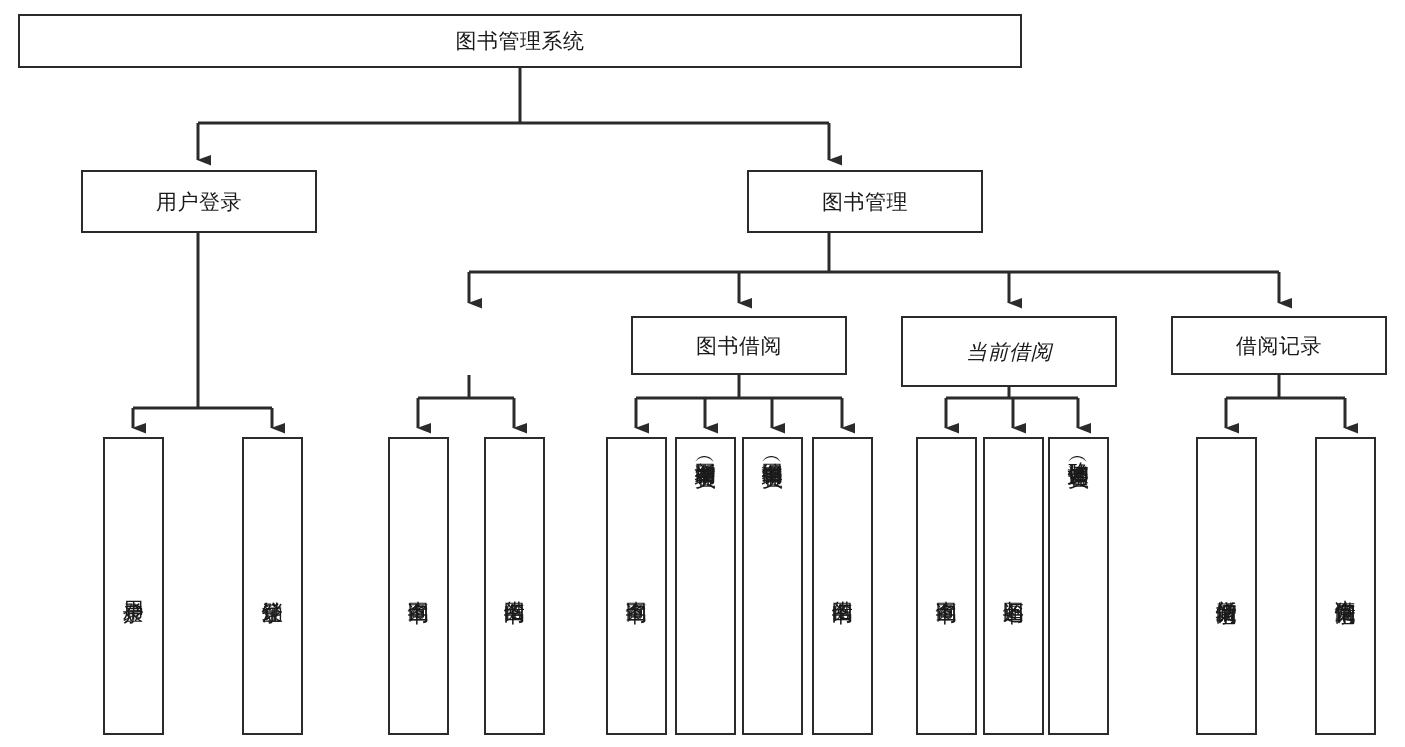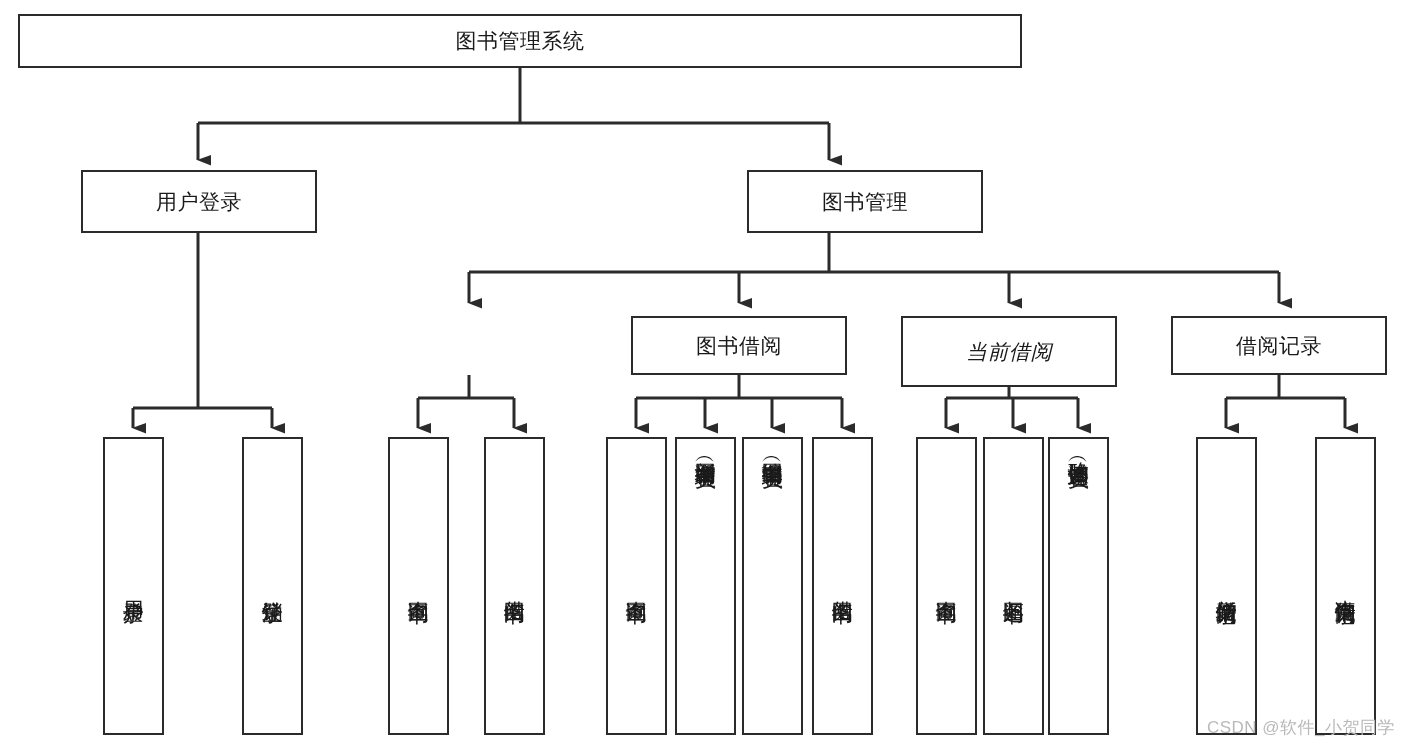--- a/index.html
+++ b/index.html
@@ -200,15 +200,14 @@
   </div>
 
   <div class="node-box leaf center-v" style="left:1196px; top:437px; width:61px; height:298px;">
     <span class="node-label-v">新增借阅记录</span>
   </div>
 
   <div class="node-box leaf center-v" style="left:1315px; top:437px; width:61px; height:298px;">
     <span class="node-label-v">查询借阅记录</span>
   </div>
 
-  <div id="watermark">CSDN @软件_小贺同学</div>
 
 </div>
 
 </body></html>

